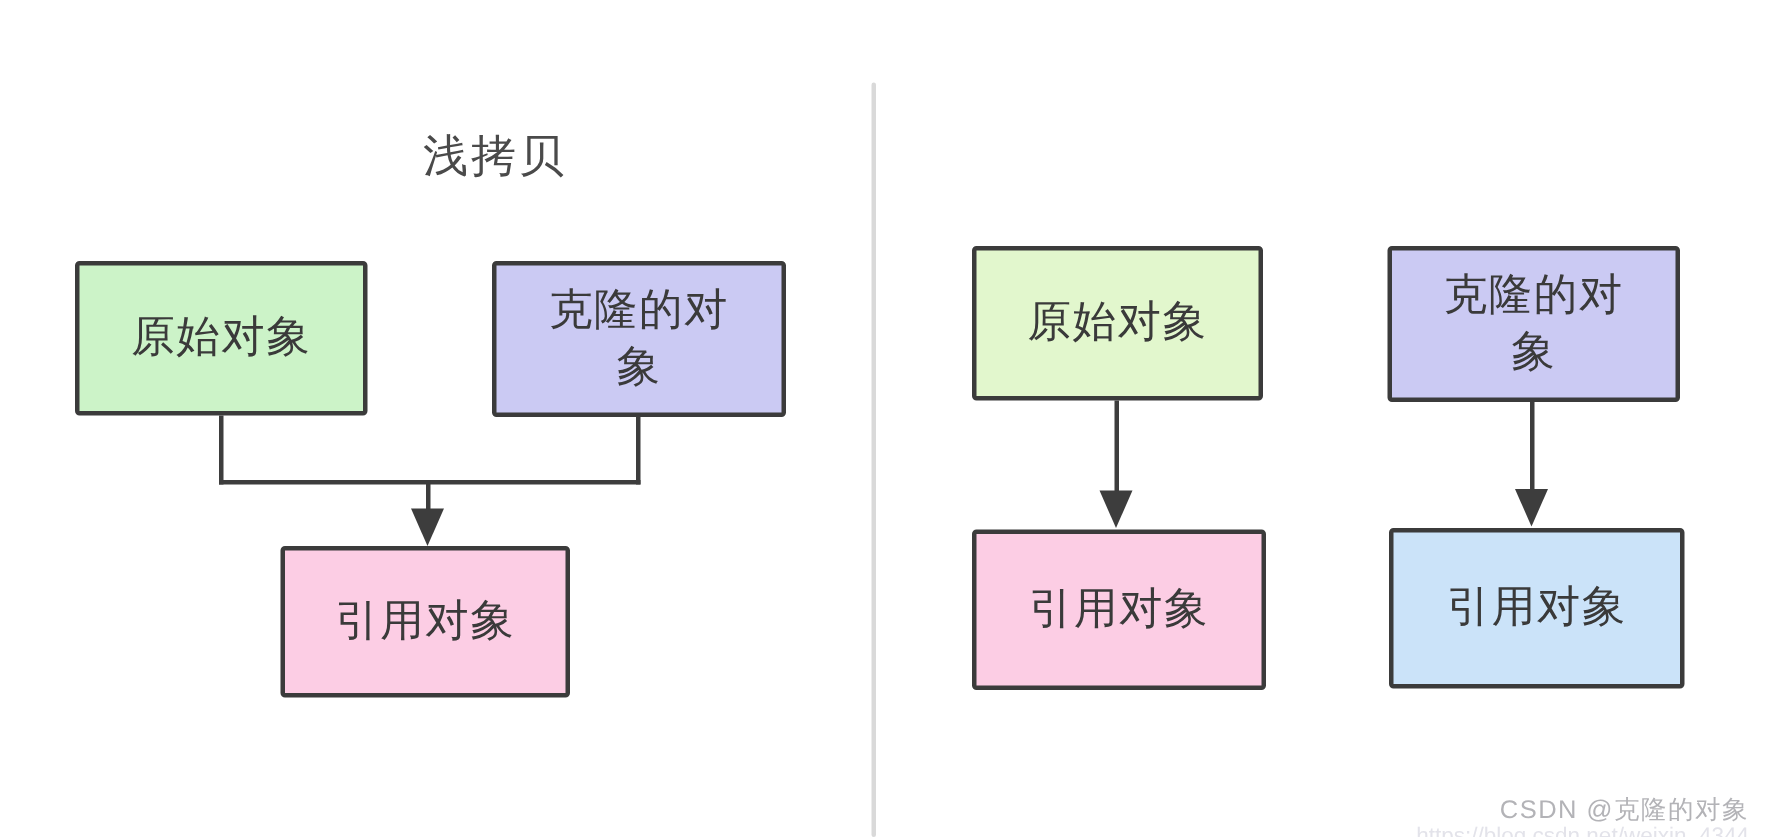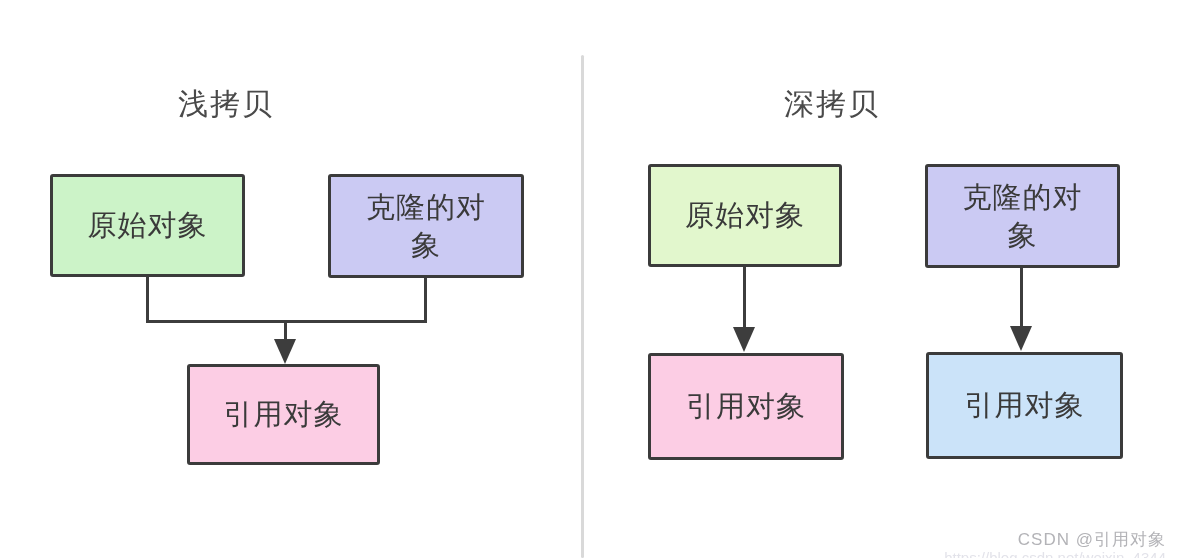--- a/index.html
+++ b/index.html
@@ -13,21 +13,21 @@
   .divider{
     position:absolute;
     left:581px;top:55px;
     width:3px;height:503px;
     background:#d9d9d9;
     border-radius:2px;
   }
   .panel-title{
     position:absolute;
     width:200px;
-    text-align:left;
+    text-align:right;
     font-size:30px;
     letter-spacing:2px;
     color:#4a4a4a;
   }
   .node{
     position:absolute;
     border:3px solid #3b3b3b;
     border-radius:3px;
     display:flex;
     align-items:center;
@@ -92,21 +92,20 @@
   <div class="line" style="left: 146px; top: 277px; width: 3px; height: 46px; background-color: rgb(61, 61, 61);"></div>
   <div class="line" style="left: 424px; top: 277px; width: 3px; height: 46px; background-color: rgb(61, 61, 61);"></div>
   <div class="line" style="left: 146px; top: 320px; width: 281px; height: 3px; background-color: rgb(61, 61, 61);"></div>
   <div class="line" style="left: 284px; top: 320px; width: 3px; height: 21px; background-color: rgb(61, 61, 61);"></div>
   <div class="arrowhead" style="left: 274px; top: 339px; border-top-color: rgb(61, 61, 61);"></div>
 
   <div class="node" style="left: 187px; top: 364px; width: 193px; height: 101px; background-color: rgb(252, 205, 228);">
     <span class="label">引用对象</span>
   </div>
 
-  <div class="panel-title" style="left:784px;top:84px;">深拷贝</div>
 
   <div class="node" style="left: 648px; top: 164px; width: 194px; height: 103px; background-color: rgb(226, 247, 205);">
     <span class="label">原始对象</span>
   </div>
 
   <div class="node" style="left: 925px; top: 164px; width: 195px; height: 104px; background-color: rgb(203, 202, 243);">
     <span class="label wrap">克隆的对象</span>
   </div>
 
   <div class="line" style="left: 743px; top: 267px; width: 3px; height: 62px; background-color: rgb(61, 61, 61);"></div>
@@ -116,16 +115,16 @@
   <div class="arrowhead" style="left: 1010px; top: 326px; border-top-color: rgb(61, 61, 61);"></div>
 
   <div class="node" style="left: 648px; top: 353px; width: 196px; height: 107px; background-color: rgb(252, 205, 228);">
     <span class="label">引用对象</span>
   </div>
 
   <div class="node" style="left: 926px; top: 352px; width: 197px; height: 107px; background-color: rgb(203, 227, 249);">
     <span class="label">引用对象</span>
   </div>
 
-  <div class="watermark">CSDN @引用对象</div>
+  <div class="watermark">CSDN @克隆的对象</div>
   <div class="watermark-url">https://blog.csdn.net/weixin_4344</div>
 
 </div>
 
 </body></html>

